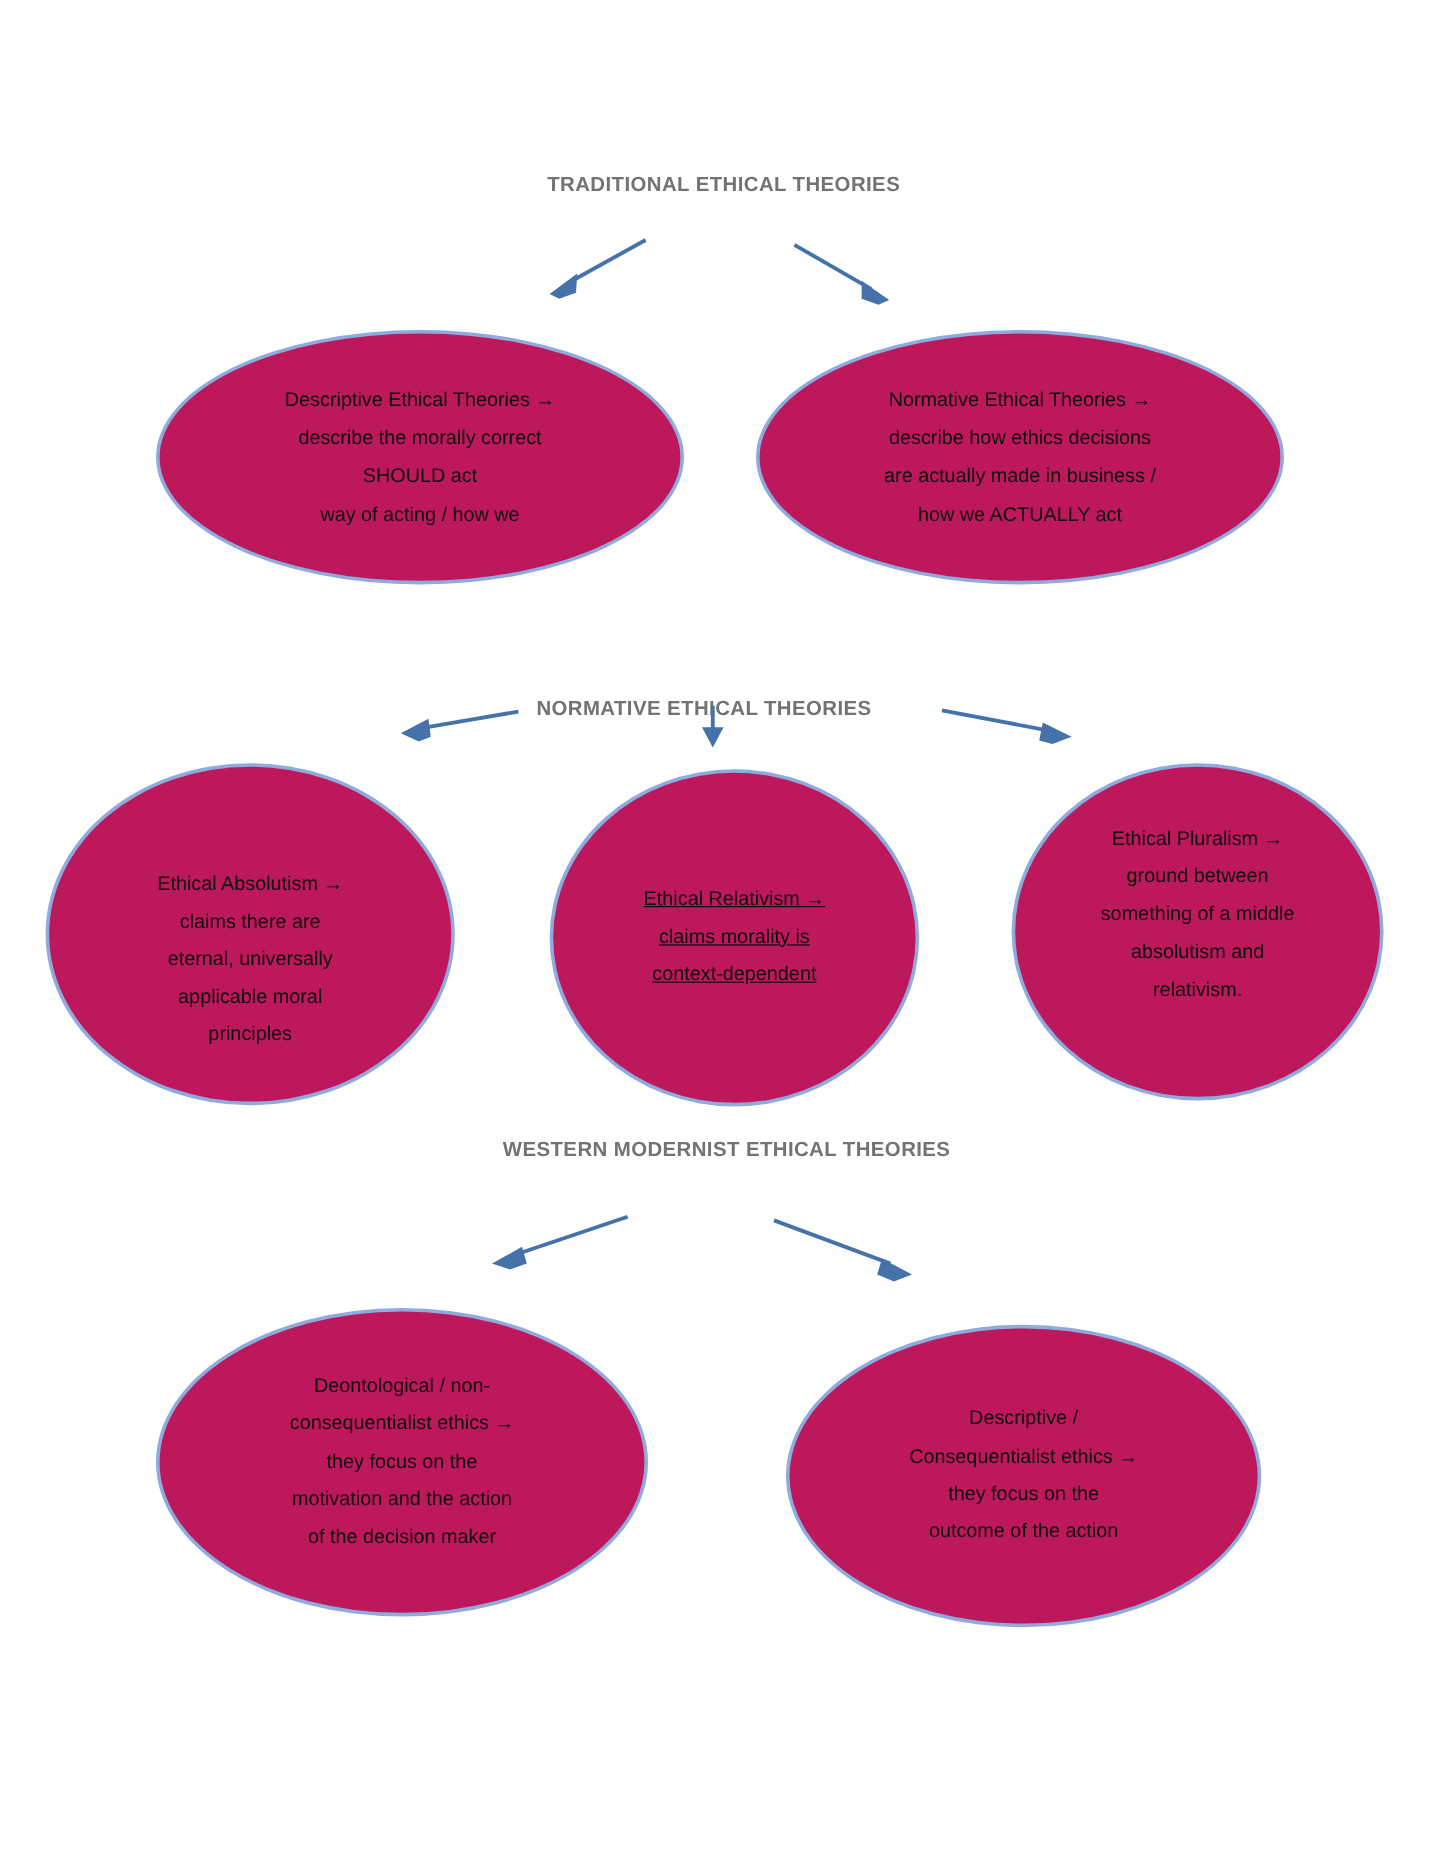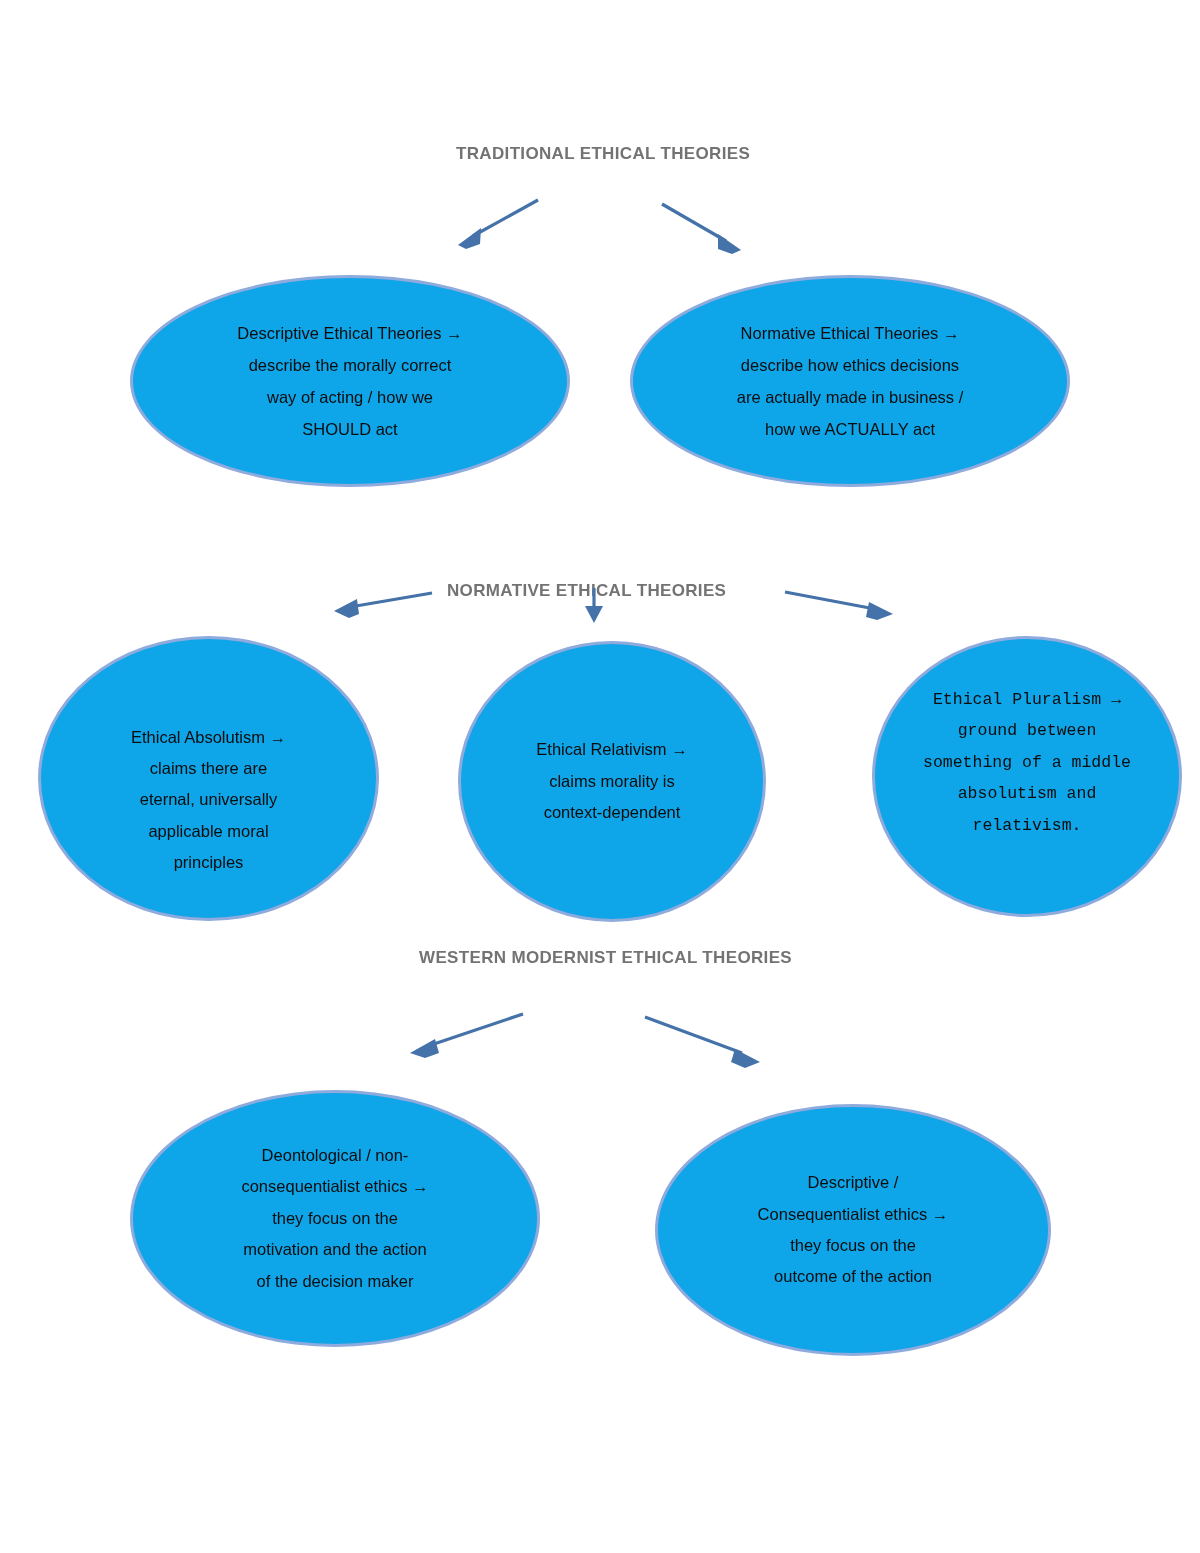--- a/index.html
+++ b/index.html
@@ -23,21 +23,21 @@
     position: absolute;
     font-weight: bold;
     color: #737373;
     letter-spacing: 0.02em;
     white-space: nowrap;
     font-size: 17px;
   }
   .ellipse {
     position: absolute;
     box-sizing: border-box;
-    background: #0ea5e9;
+    background: #be185d;
     border: 3px solid #8faadc;
     border-radius: 50%;
     display: flex;
     align-items: center;
     justify-content: center;
   }
   .ellipse-text {
     width: 86%;
     text-align: center;
     font-size: 16.5px;
@@ -69,22 +69,22 @@
 <body>
 
 <div id="page">
 
   <div class="section-title" style="left:456px; top:144px;">TRADITIONAL ETHICAL THEORIES</div>
 
   <div class="ellipse" style="left:130px; top:275px; width:440px; height:212px;">
     <div class="ellipse-text">
       <span class="ln">Descriptive Ethical Theories →</span>
       <span class="ln">describe the morally correct</span>
+      <span class="ln">SHOULD act</span>
       <span class="ln">way of acting / how we</span>
-      <span class="ln">SHOULD act</span>
     </div>
   </div>
 
   <div class="ellipse" style="left:630px; top:275px; width:440px; height:212px;">
     <div class="ellipse-text">
       <span class="ln">Normative Ethical Theories →</span>
       <span class="ln">describe how ethics decisions</span>
       <span class="ln">are actually made in business /</span>
       <span class="ln">how we ACTUALLY act</span>
     </div>
@@ -96,28 +96,28 @@
     <div class="ellipse-text" style="line-height:1.9;margin-top:43px;">
       <span class="ln">Ethical Absolutism →</span>
       <span class="ln">claims there are</span>
       <span class="ln">eternal, universally</span>
       <span class="ln">applicable moral</span>
       <span class="ln">principles</span>
     </div>
   </div>
 
   <div class="ellipse" style="left:458px; top:641px; width:308px; height:281px;">
-    <div class="ellipse-text" style="line-height:1.9;">
+    <div class="ellipse-text" style="line-height:1.9;text-decoration:underline;">
       <span class="ln">Ethical Relativism →</span>
       <span class="ln">claims morality is</span>
       <span class="ln">context-dependent</span>
     </div>
   </div>
 
-  <div class="ellipse" style="left:872px; top:636px; width:310px; height:281px;font-family:Liberation Mono, monospace;">
+  <div class="ellipse" style="left:843px; top:636px; width:310px; height:281px;">
     <div class="ellipse-text" style="line-height:1.9; width:92%; position:relative; top:-14px;">
       <span class="ln">Ethical Pluralism →</span>
       <span class="ln">ground between</span>
       <span class="ln">something of a middle</span>
       <span class="ln">absolutism and</span>
       <span class="ln">relativism.</span>
     </div>
   </div>
 
   <div class="section-title" style="left:419px; top:948px;">WESTERN MODERNIST ETHICAL THEORIES</div>

